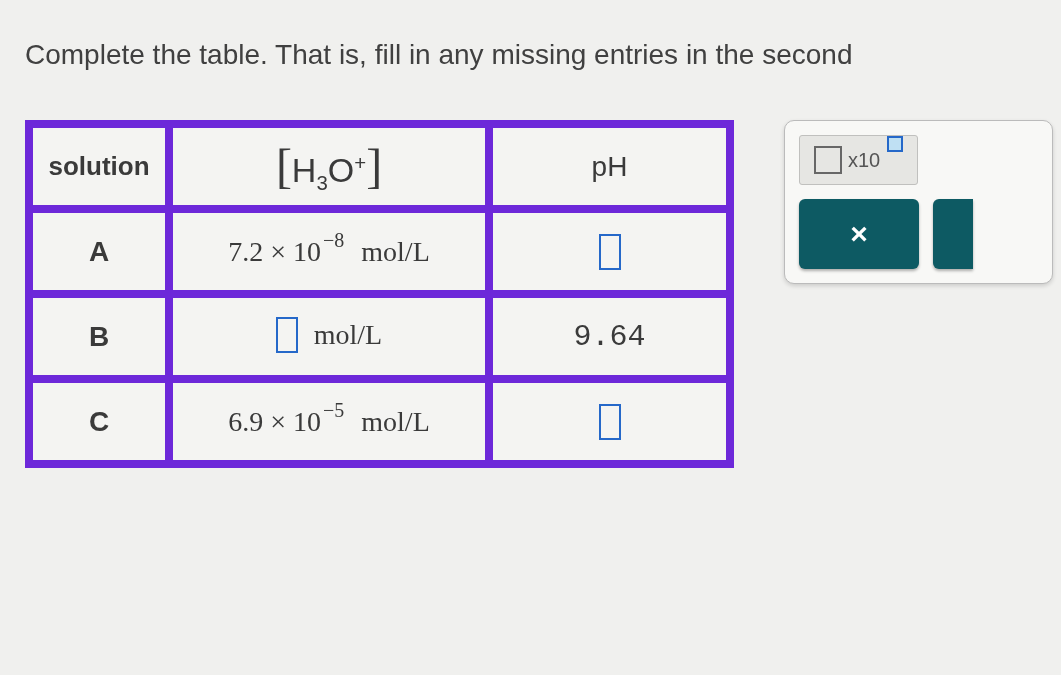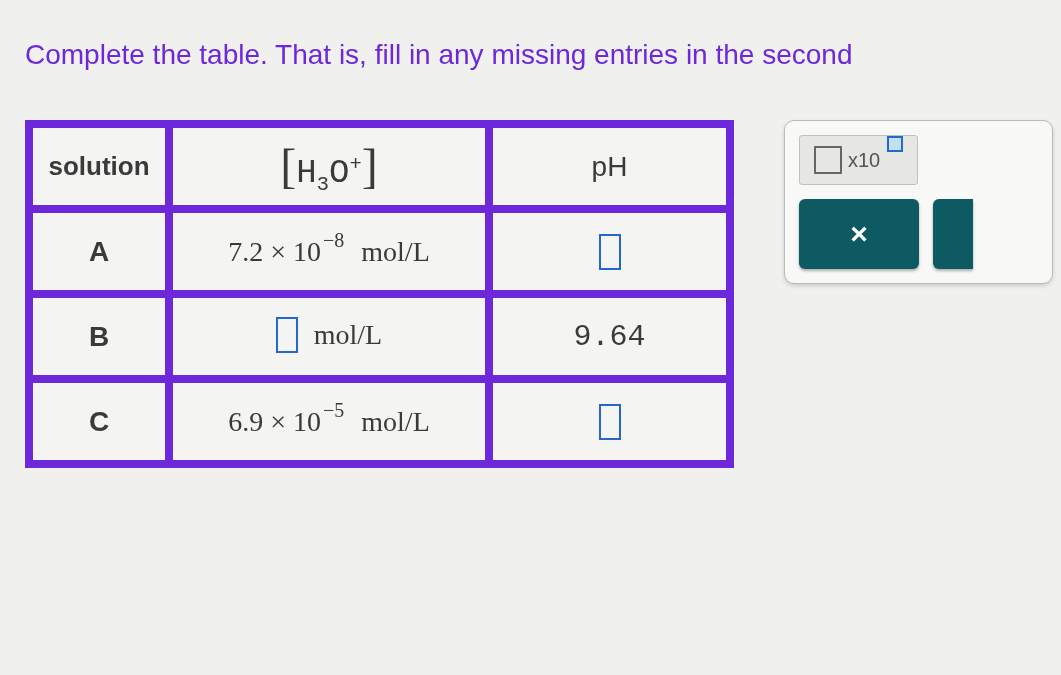--- a/index.html
+++ b/index.html
@@ -13,21 +13,21 @@
       width: 1061px;
       height: 675px;
       padding: 30px 0 0 25px;
       color: #3a3a3a;
       position: relative;
       overflow: hidden;
     }
     .instructions {
       font-size: 28px;
       line-height: 1.8;
-      color: #6d28d9;
+      color: #404040;
       margin-bottom: 40px;
     }
     .content-row {
       display: flex;
       gap: 50px;
       align-items: flex-start;
     }
     table {
       border-collapse: collapse;
       background: #f4f4f2;
@@ -43,21 +43,21 @@
     .col-h3o { width: 320px; height: 85px; }
     .col-ph { width: 241px; height: 85px; }
     .header-solution { font-size: 26px; font-weight: bold; }
     .header-ph { font-size: 28px; }
     .h3o-header {
       font-family: 'Times New Roman', serif;
       font-size: 34px;
     }
     .bracket { font-size: 48px; font-weight: 300; position: relative; }
     .chem {
-      font-family: Liberation Mono, monospace;
+      font-family: Liberation Sans, sans-serif;
     }
     .chem sub {
       font-size: 0.6em;
       vertical-align: sub;
     }
     .chem sup {
       font-size: 0.6em;
       vertical-align: super;
     }
     .row-label { font-size: 28px; font-weight: bold; }

